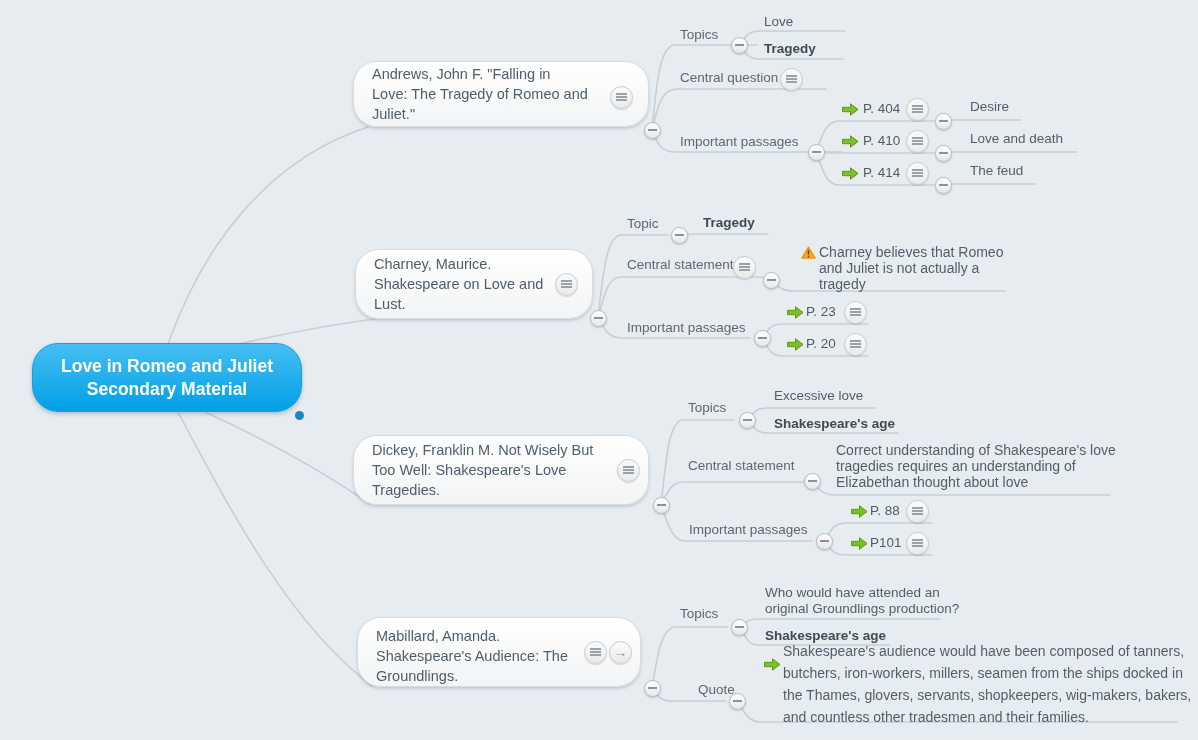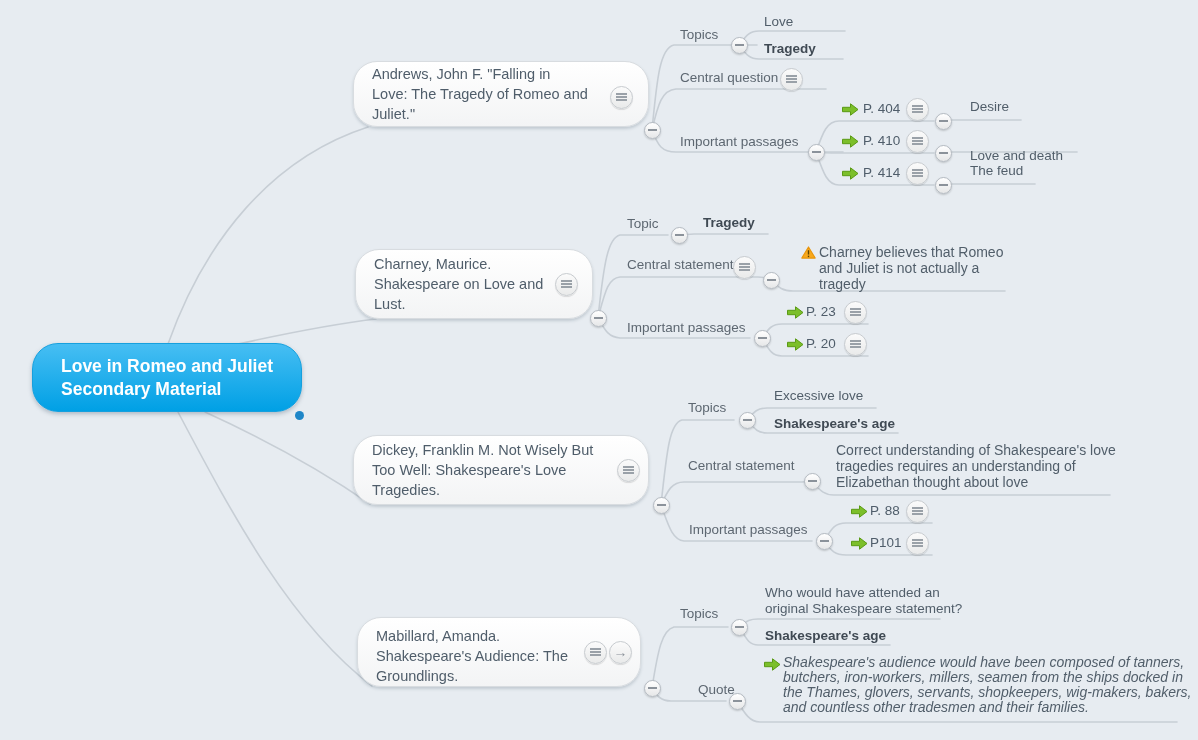--- a/index.html
+++ b/index.html
@@ -25,20 +25,21 @@
   }
   .root{
     background:linear-gradient(#47bef3,#00a0e5);
     border:1px solid #16a0de;
     border-radius:26px;
     box-shadow:0 2px 4px rgba(90,110,130,.4);
     justify-content:center;
   }
   .root .rtext{
     font-size:17.5px;line-height:23px;font-weight:600;color:#ffffff;
+    text-align:center;
   }
   .dot{position:absolute;width:9px;height:9px;border-radius:50%;background:#1e86c8;}
   .t{position:absolute;}
   .lbl{font-size:13.5px;color:#5d6771;}
   .boldlbl{font-size:13.5px;font-weight:bold;color:#404a54;}
   .leaf{font-size:13.5px;color:#515e6a;}
   .page{font-size:13.5px;color:#4f5d6a;}
   .note{font-size:14px;line-height:16px;color:#515e6a;}
   .minus{
     position:absolute;width:15px;height:15px;border-radius:50%;
@@ -164,21 +165,21 @@
     </svg>
   <span class="t page" style="left:863px;top:101px;">P. 404</span>
   <div class="burger" style="left:906px;top:98px;"></div>
   <span class="t leaf" style="left:970px;top:99px;">Desire</span>
 
   <svg class="icon" style="left:842px;top:135px;" width="17" height="13" viewBox="0 0 17 13">
       <path d="M0.5 4.3 L8.5 4.3 L8.5 0.8 L16 6.5 L8.5 12.2 L8.5 8.7 L0.5 8.7 Z" fill="#7cbf2a" stroke="#5a9a14" stroke-width="1"></path>
     </svg>
   <span class="t page" style="left:863px;top:133px;">P. 410</span>
   <div class="burger" style="left:906px;top:130px;"></div>
-  <span class="t leaf" style="left:970px;top:148px;">Love and death</span>
+  <span class="t leaf" style="left:970px;top:131px;">Love and death</span>
 
   <svg class="icon" style="left:842px;top:167px;" width="17" height="13" viewBox="0 0 17 13">
       <path d="M0.5 4.3 L8.5 4.3 L8.5 0.8 L16 6.5 L8.5 12.2 L8.5 8.7 L0.5 8.7 Z" fill="#7cbf2a" stroke="#5a9a14" stroke-width="1"></path>
     </svg>
   <span class="t page" style="left:863px;top:165px;">P. 414</span>
   <div class="burger" style="left:906px;top:162px;"></div>
   <span class="t leaf" style="left:970px;top:163px;">The feud</span>
 
   <span class="t lbl" style="left:627px;top:216px;">Topic</span>
   <span class="t boldlbl" style="left:703px;top:215px;">Tragedy</span>
@@ -222,27 +223,27 @@
   <div class="burger" style="left:906px;top:500px;"></div>
 
   <svg class="icon" style="left:851px;top:537px;" width="17" height="13" viewBox="0 0 17 13">
       <path d="M0.5 4.3 L8.5 4.3 L8.5 0.8 L16 6.5 L8.5 12.2 L8.5 8.7 L0.5 8.7 Z" fill="#7cbf2a" stroke="#5a9a14" stroke-width="1"></path>
     </svg>
   <span class="t page" style="left:870px;top:535px;">P101</span>
   <div class="burger" style="left:906px;top:532px;"></div>
 
   <span class="t lbl" style="left:680px;top:606px;">Topics</span>
   <span class="t leaf pre" style="left:765px;top:585px;line-height:15.5px;">Who would have attended an
-original Shakespeare statement?</span>
+original Groundlings production?</span>
   <span class="t boldlbl" style="left:765px;top:628px;">Shakespeare's age</span>
   <span class="t lbl" style="left:678px;top:682px;margin-left:20px;">Quote</span>
   <svg class="icon" style="left:764px;top:658px;" width="17" height="13" viewBox="0 0 17 13">
       <path d="M0.5 4.3 L8.5 4.3 L8.5 0.8 L16 6.5 L8.5 12.2 L8.5 8.7 L0.5 8.7 Z" fill="#7cbf2a" stroke="#5a9a14" stroke-width="1"></path>
     </svg>
-  <span class="t note pre" style="left:783px;top:655px;line-height:15px;font-style:italic;">Shakespeare's audience would have been composed of tanners,
+  <span class="t note pre" style="left:783px;top:640px;line-height:22px;">Shakespeare's audience would have been composed of tanners,
 butchers, iron-workers, millers, seamen from the ships docked in
 the Thames, glovers, servants, shopkeepers, wig-makers, bakers,
 and countless other tradesmen and their families.</span>
 
   <div class="minus" style="left:644px;top:122px;"></div>
   <div class="minus" style="left:731px;top:37px;"></div>
   <div class="minus" style="left:808px;top:144px;"></div>
   <div class="minus" style="left:935px;top:113px;"></div>
   <div class="minus" style="left:935px;top:145px;"></div>
   <div class="minus" style="left:935px;top:177px;"></div>

